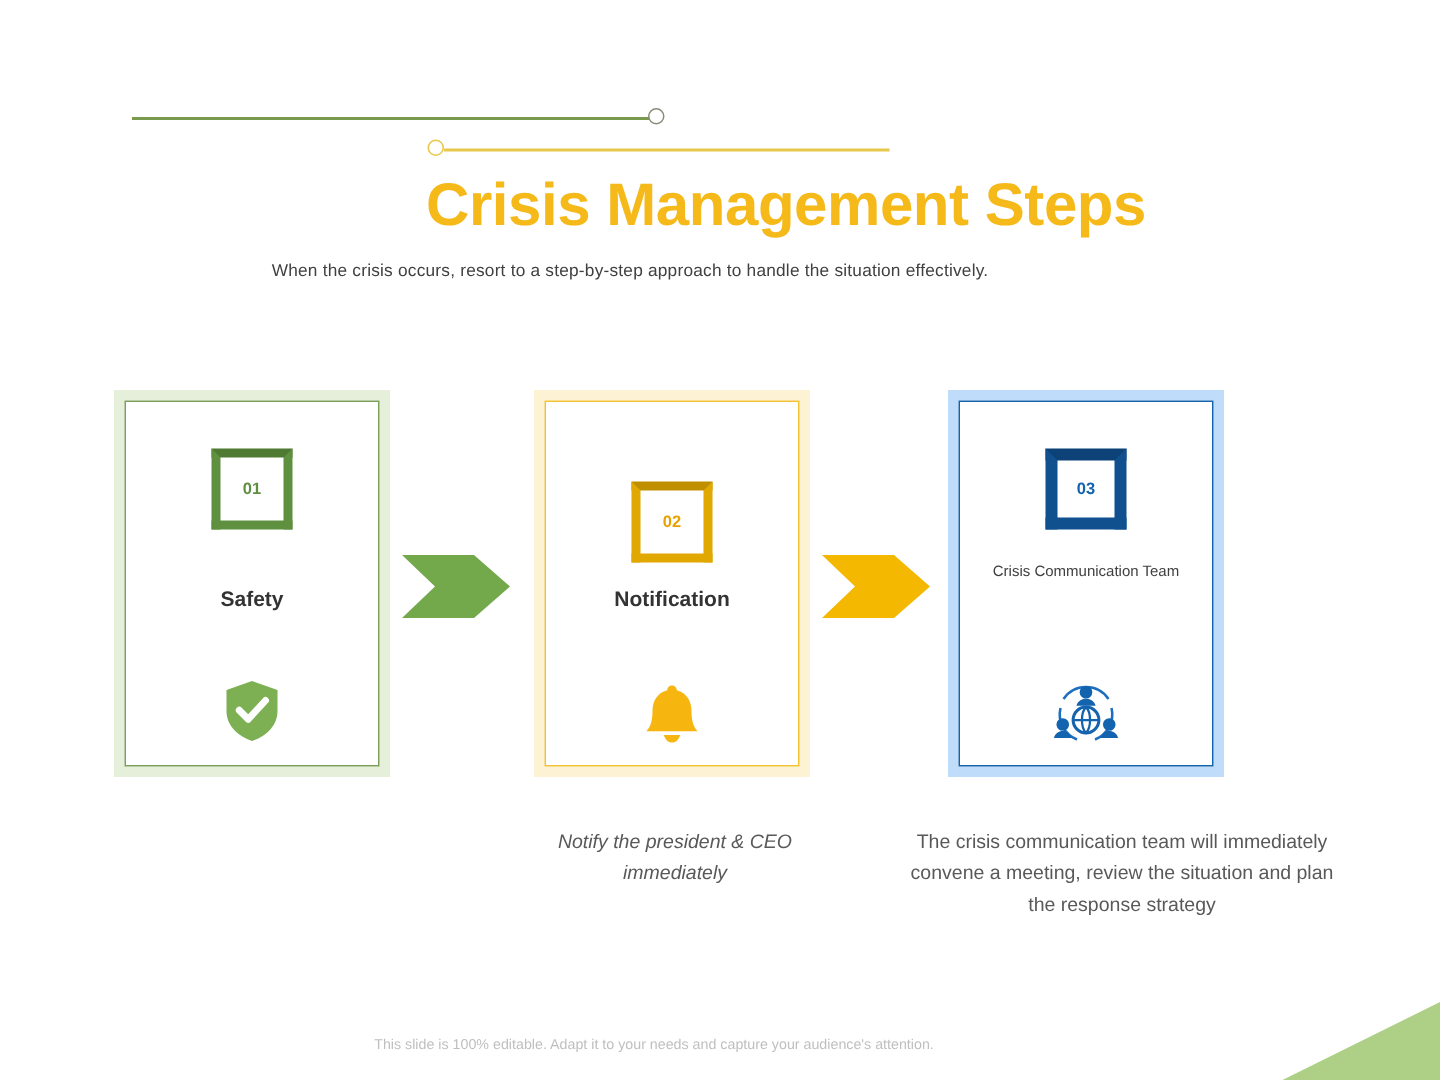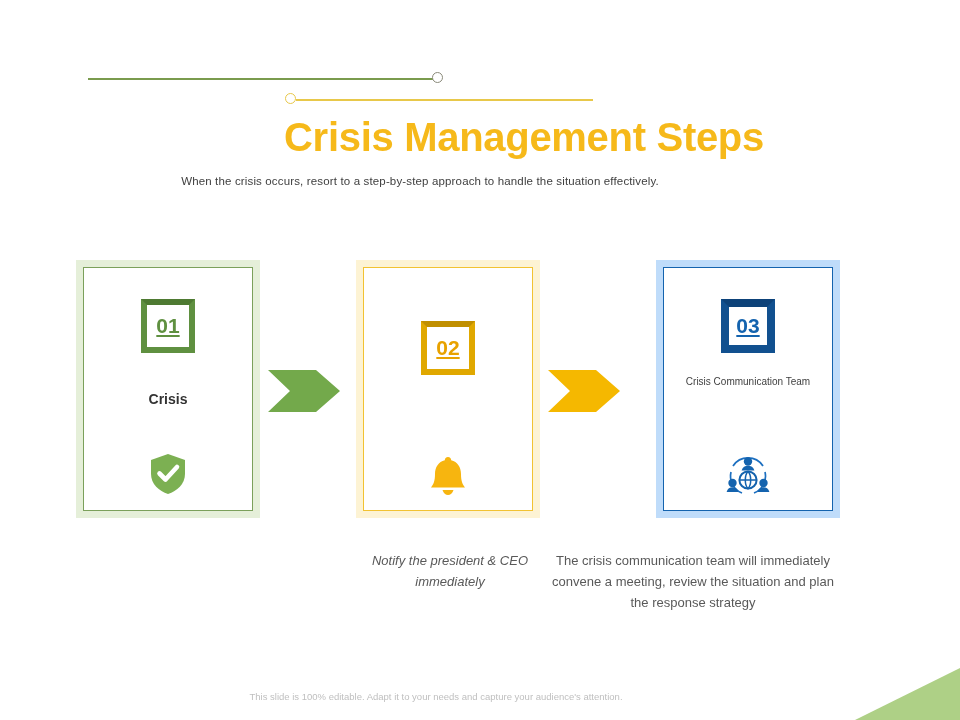--- a/index.html
+++ b/index.html
@@ -46,31 +46,31 @@
   .card .inner-line{
     position:absolute;left:7px;top:7px;right:7px;bottom:7px;
     box-sizing:border-box;background:#fff;
   }
   .card-1{left:76px;}
   .card-1 .band{background:#e5efd9;}
   .card-1 .inner-line{border:1.2px solid #7ba05b;}
   .card-2{left:356px;}
   .card-2 .band{background:#fdf3d4;}
   .card-2 .inner-line{border:1.2px solid #f2c231;}
-  .card-3{left:656px;}
+  .card-3{left:632px;}
   .card-3 .band{background:#bfdcfa;}
   .card-3 .inner-line{border:1.4px solid #1463ae;}
 
   
   .numbox{
     position:absolute;left:50%;transform:translateX(-50%);
     top:39px;width:54px;height:54px;box-sizing:border-box;
     display:flex;align-items:center;justify-content:center;
     background:#ffffff;
-    font-size:21px;font-weight:bold;text-decoration:underline;
+    font-size:11px;font-weight:bold;
   }
   .numbox-1{border:6px solid #5f9040;border-top-color:#4e7a32;color:#5f9040;}
   .numbox-2{border:6px solid #e0a800;border-top-color:#c08f00;color:#e8a200;margin-top:22px;}
   .numbox-3{border:8px solid #11508f;border-top-color:#0d4279;color:#1463ae;}
 
   .card-label{
     position:absolute;left:14px;right:14px;
     text-align:center;font-size:14px;font-weight:bold;color:#333333;
     line-height:20px;
   }
@@ -88,21 +88,21 @@
   .arrow-1{left:268px;}
   .arrow-2{left:548px;}
 
   
   .caption{
     position:absolute;top:550px;
     text-align:center;font-size:13px;color:#595959;line-height:21px;
   }
   .caption-1{left:60px;width:220px;}
   .caption-2{left:340px;width:220px;font-style:italic;}
-  .caption-3{left:543px;width:300px;}
+  .caption-3{left:598px;width:300px;}
 
   
   .footer{
     position:absolute;left:0;top:691px;width:872px;text-align:center;
     font-size:9.5px;color:#bfbfbf;
   }
   
   .corner-tri{
     position:absolute;right:0;bottom:0;width:105px;height:52px;
   }
@@ -117,39 +117,40 @@
   <div class="deco-line line-yellow"></div>
   <div class="line-yellow-dot"></div>
 
   <div class="title">Crisis Management Steps</div>
   <div class="subtitle">When the crisis occurs, resort to a step-by-step approach to handle the situation effectively.</div>
 
   <div class="card card-1">
     <div class="band"></div>
     <div class="inner-line"></div>
     <div class="numbox numbox-1">01</div>
-    <div class="card-label label-1">Crisis</div>
+    <div class="card-label label-1">Safety</div>
     <div class="card-icon">
       <svg width="40" height="44" viewBox="0 0 40 44">
         <path d="M20 2 L37 8 V22 C37 32 29 39 20 42 C11 39 3 32 3 22 V8 Z" fill="#7cb052"></path>
         <path d="M11.5 21.5 L17.5 27.5 L29 15" stroke="#ffffff" stroke-width="4.6" fill="none" stroke-linecap="round" stroke-linejoin="round"></path>
       </svg>
     </div>
   </div>
 
   <div class="arrow arrow-1">
     <svg width="72" height="42" viewBox="0 0 72 42">
       <path d="M0 0 L48 0 L72 21 L48 42 L0 42 L22 21 Z" fill="#73a94b"></path>
     </svg>
   </div>
 
   <div class="card card-2">
     <div class="band"></div>
     <div class="inner-line"></div>
     <div class="numbox numbox-2">02</div>
+    <div class="card-label label-2">Notification</div>
     <div class="card-icon">
       <svg width="40" height="42" viewBox="0 0 40 42">
         <path d="M20 3 C22 3 23.2 4.4 23.2 6.2 C29.5 7.8 33 13.2 33 20 C33 27 34.5 30.5 37 33.5 L3 33.5 C5.5 30.5 7 27 7 20 C7 13.2 10.5 7.8 16.8 6.2 C16.8 4.4 18 3 20 3 Z" fill="#f7b50f"></path>
         <path d="M14.5 36 C15.6 39.4 17.6 41 20 41 C22.4 41 24.4 39.4 25.5 36 Z" fill="#f7b50f"></path>
       </svg>
     </div>
   </div>
 
   <div class="arrow arrow-2">
     <svg width="72" height="42" viewBox="0 0 72 42">

